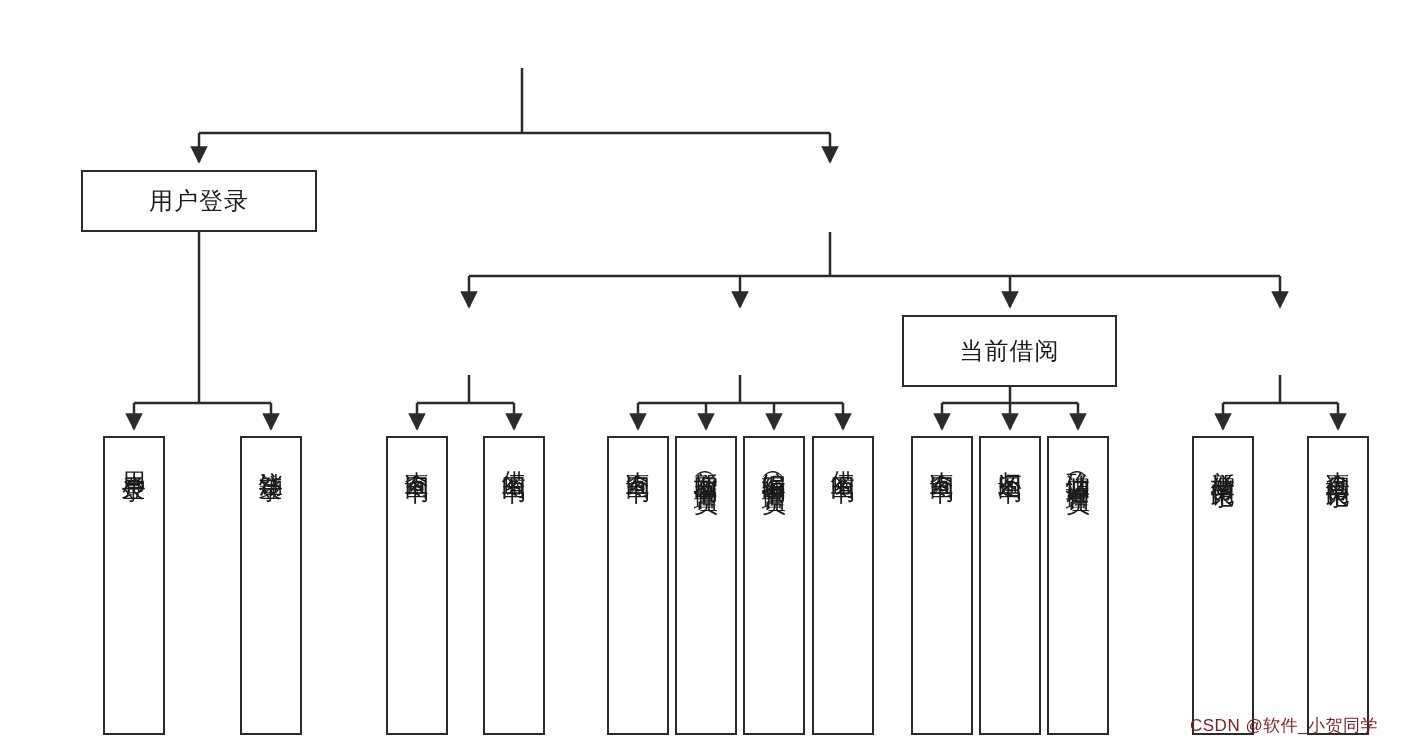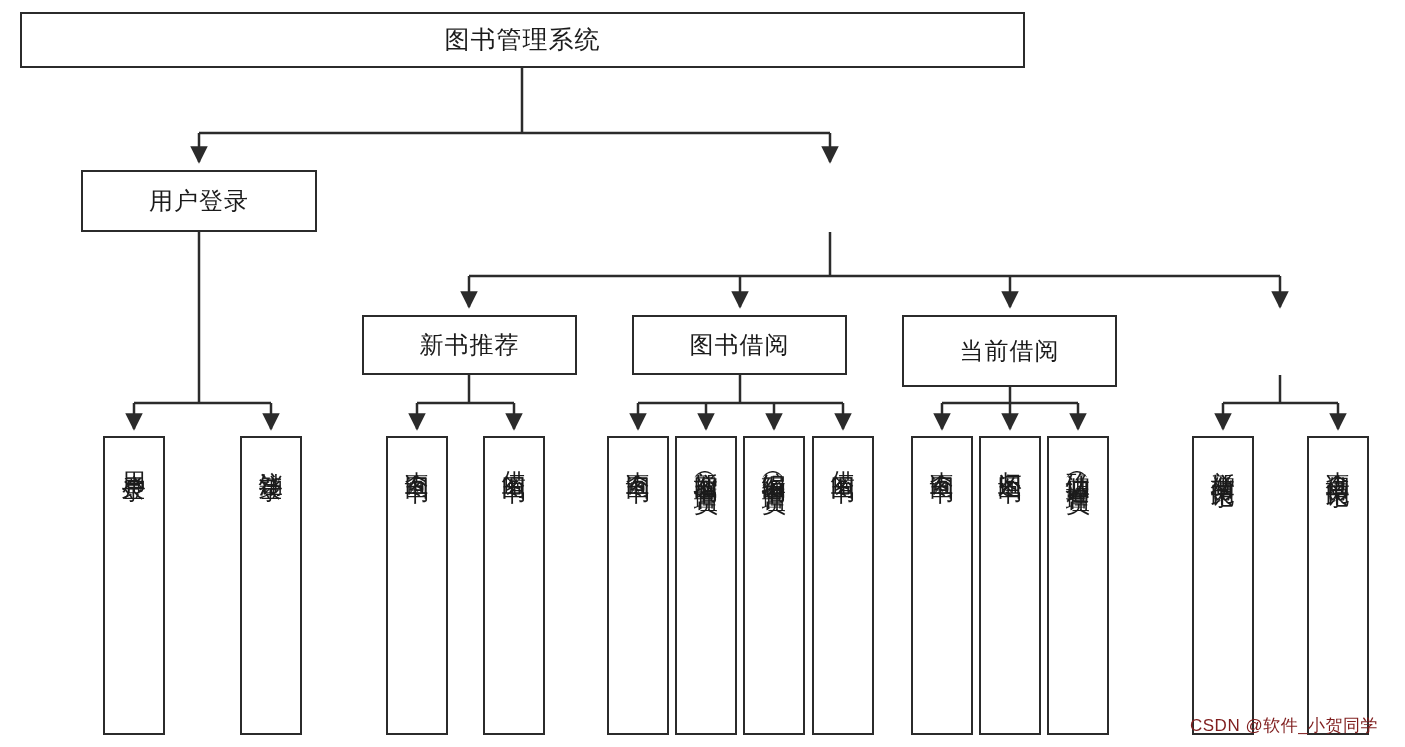--- a/index.html
+++ b/index.html
@@ -102,34 +102,25 @@
       <path d="M 1010 403 L 1010 429" marker-end="url(#arw)"></path>
       <path d="M 1078 403 L 1078 429" marker-end="url(#arw)"></path>
 
       <path d="M 1280 375 L 1280 403"></path>
       <path d="M 1223 403 L 1338 403"></path>
       <path d="M 1223 403 L 1223 429" marker-end="url(#arw)"></path>
       <path d="M 1338 403 L 1338 429" marker-end="url(#arw)"></path>
     </g>
   </svg>
 
-  <div class="node root" style="left:20px;top:12px;width:1005px;height:56px;">
-    <span class="lbl">图书管理系统</span>
-  </div>
 
   <div class="node" style="left:81px;top:170px;width:236px;height:62px;">
     <span class="lbl">用户登录</span>
   </div>
 
-  <div class="node" style="left:362px;top:315px;width:215px;height:60px;">
-    <span class="lbl">新书推荐</span>
-  </div>
-  <div class="node" style="left:632px;top:315px;width:215px;height:60px;">
-    <span class="lbl">图书借阅</span>
-  </div>
   <div class="node" style="left:902px;top:315px;width:215px;height:72px;">
     <span class="lbl">当前借阅</span>
   </div>
 
   <div class="node leaf" style="left:103px;top:436px;width:62px;height:299px;">
     <span class="lbl">用户登录</span>
   </div>
   <div class="node leaf" style="left:240px;top:436px;width:62px;height:299px;">
     <span class="lbl">注销登录</span>
   </div>

